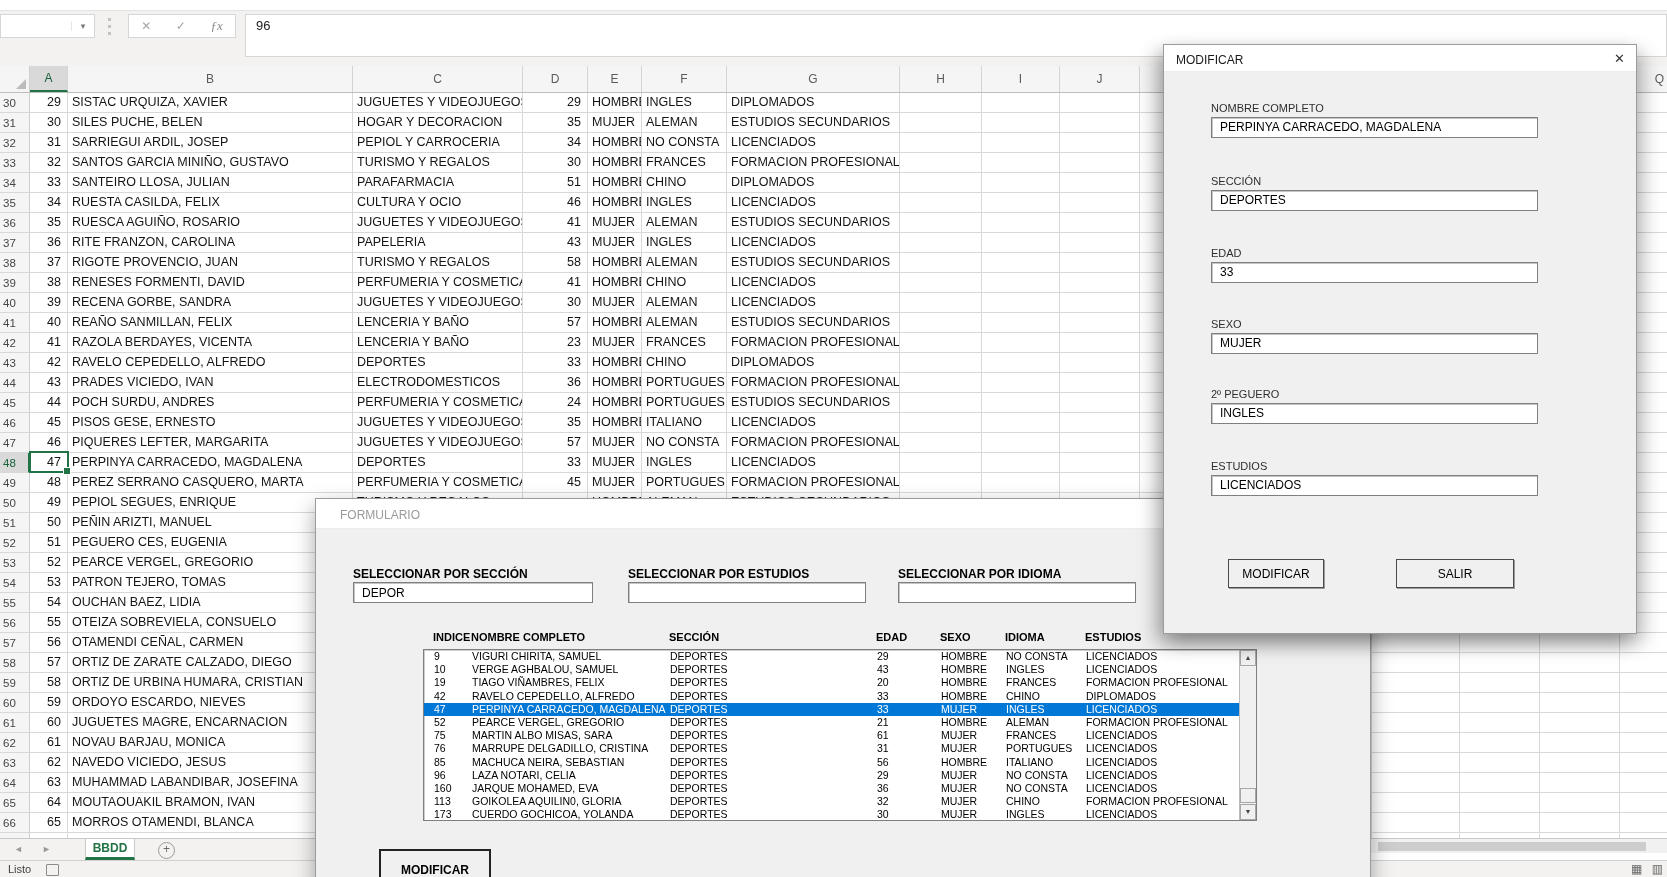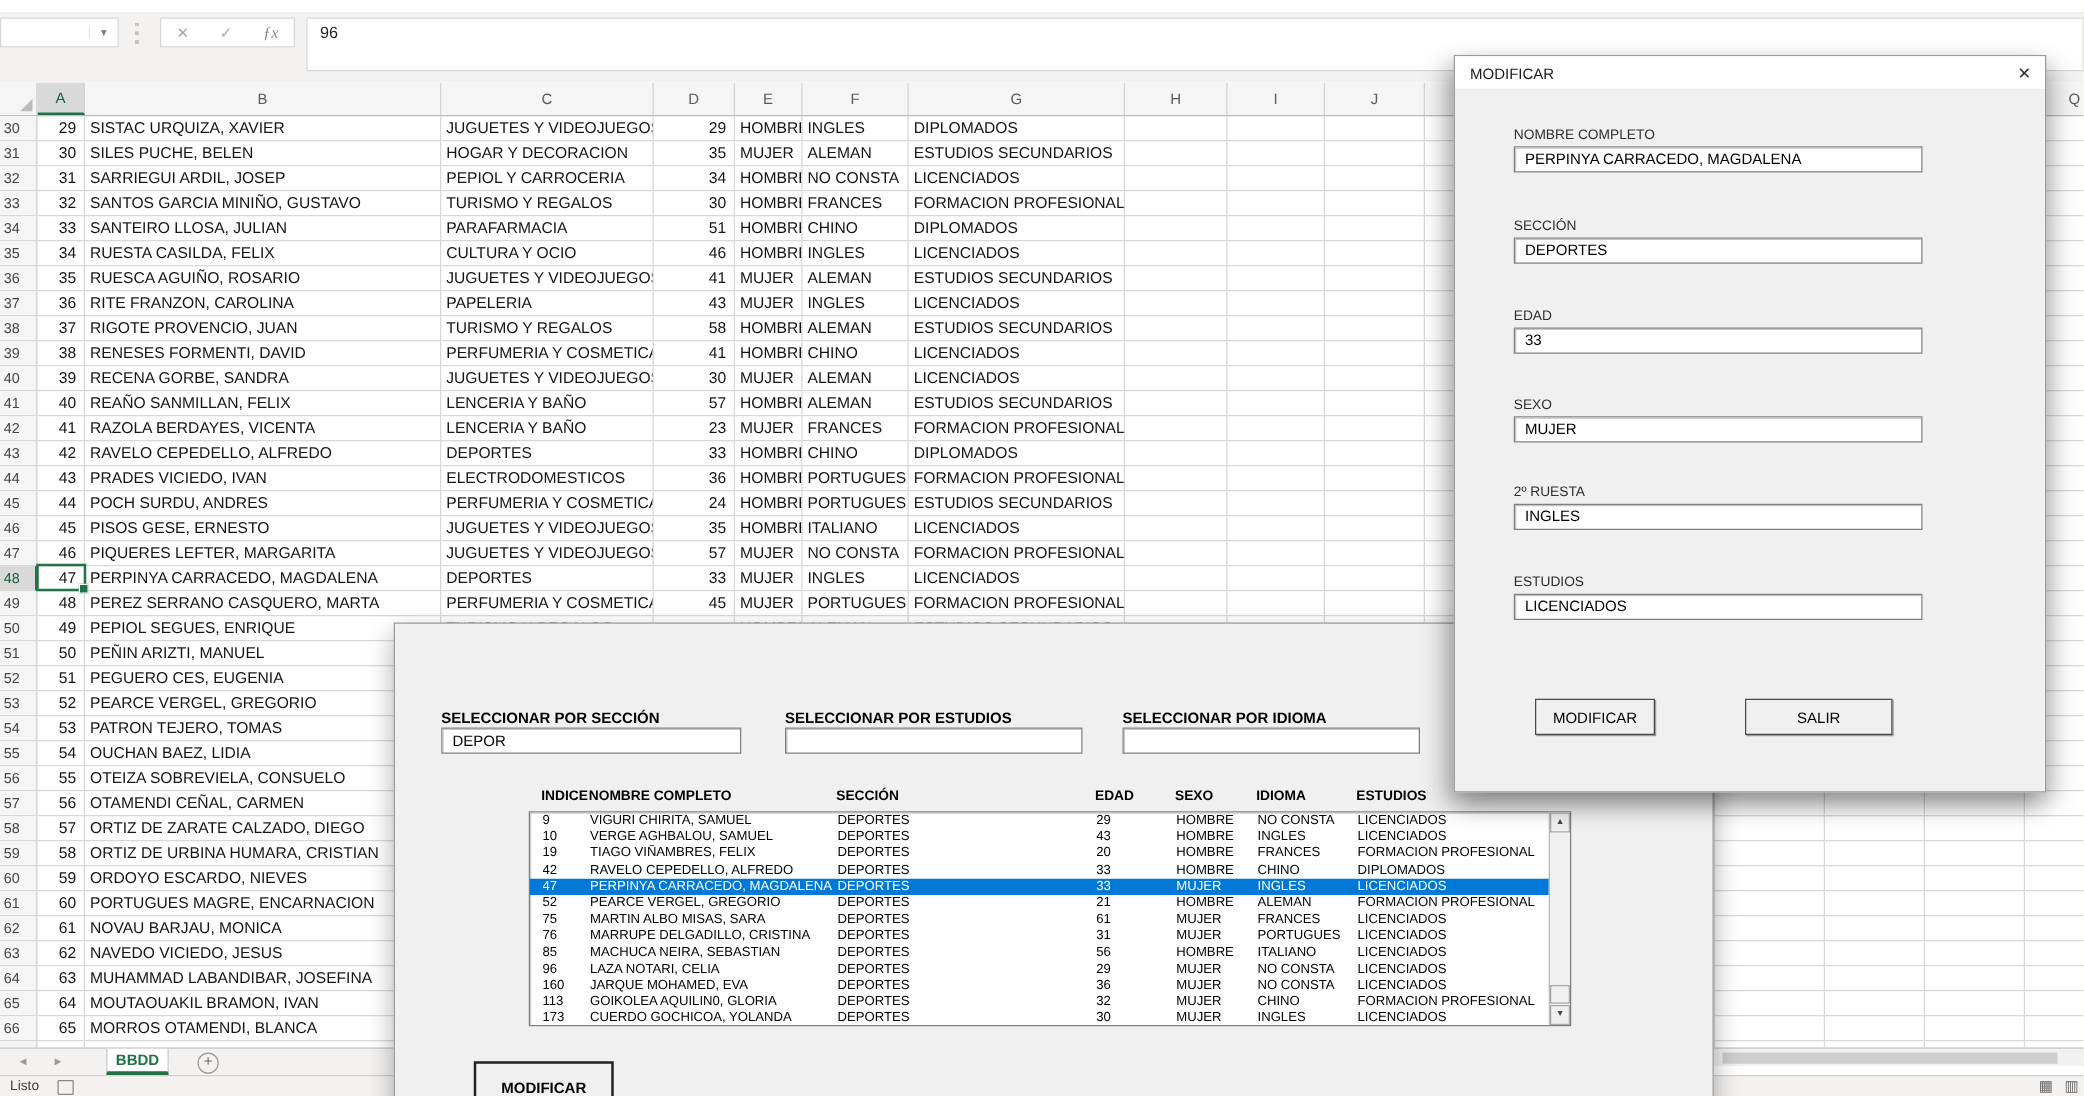--- a/index.html
+++ b/index.html
@@ -762,21 +762,21 @@
           <div class="cell" style="width: 77px;"></div>
           <div class="cell" style="width: 77px;"></div>
           <div class="cell" style="width: 88px;"></div>
           <div class="cell" style="width: 80px;"></div>
           <div class="cell" style="width: 80px;"></div>
           <div class="cell" style="width: 80px;"></div>
         </div>
         <div class="srow">
           <div class="rh">61</div>
           <div class="cell num" style="width: 38px;">60</div>
-          <div class="cell" style="width: 285px;">PORTUGUES MAGRE, ENCARNACION</div>
+          <div class="cell" style="width: 285px;">JUGUETES MAGRE, ENCARNACION</div>
           <div class="cell" style="width: 170px;"></div>
           <div class="cell num" style="width: 65px;"></div>
           <div class="cell" style="width: 54px;"></div>
           <div class="cell" style="width: 85px;"></div>
           <div class="cell" style="width: 173px;"></div>
           <div class="cell" style="width: 82px;"></div>
           <div class="cell" style="width: 78px;"></div>
           <div class="cell" style="width: 80px;"></div>
           <div class="cell" style="width: 78px;"></div>
           <div class="cell" style="width: 77px;"></div>
@@ -926,20 +926,23 @@
   <div class="statusbar">
     <span class="status-text">Listo</span>
     <span class="acc-icon"></span>
     <span class="view-icons">
       <span>▦</span>
       <span>▥</span>
     </span>
   </div>
 
   <div class="dlg formulario">
+    <div class="titlebar">
+      <span class="title">FORMULARIO</span>
+    </div>
 
     <div class="filter-label" style="left:37px;top:68px">SELECCIONAR POR SECCIÓN</div>
     <div class="filter-label" style="left:312px;top:68px">SELECCIONAR POR ESTUDIOS</div>
     <div class="filter-label" style="left:582px;top:68px">SELECCIONAR POR IDIOMA</div>
     <input class="field" style="left: 37px; top: 83px; width: 240px;" value="DEPOR">
     <input class="field" style="left: 312px; top: 83px; width: 238px;" value="">
     <input class="field" style="left: 582px; top: 83px; width: 238px;" value="">
 
     <div class="lheaders" id="list-headers">
         <span>INDICE</span>
@@ -1091,21 +1094,21 @@
 
     <div class="mlabel" style="top:130px">SECCIÓN</div>
     <div class="field mfield" style="top:145px">DEPORTES</div>
 
     <div class="mlabel" style="top:202px">EDAD</div>
     <div class="field mfield" style="top:217px">33</div>
 
     <div class="mlabel" style="top:273px">SEXO</div>
     <div class="field mfield" style="top:288px">MUJER</div>
 
-    <div class="mlabel" style="top:343px">2º RUESTA</div>
+    <div class="mlabel" style="top:343px">2º PEGUERO</div>
     <div class="field mfield" style="top:358px">INGLES</div>
 
     <div class="mlabel" style="top:415px">ESTUDIOS</div>
     <div class="field mfield" style="top:430px">LICENCIADOS</div>
 
     <button class="dlg-btn btn-modificar">MODIFICAR</button>
     <button class="dlg-btn btn-salir">SALIR</button>
   </div>
 
 </div>

